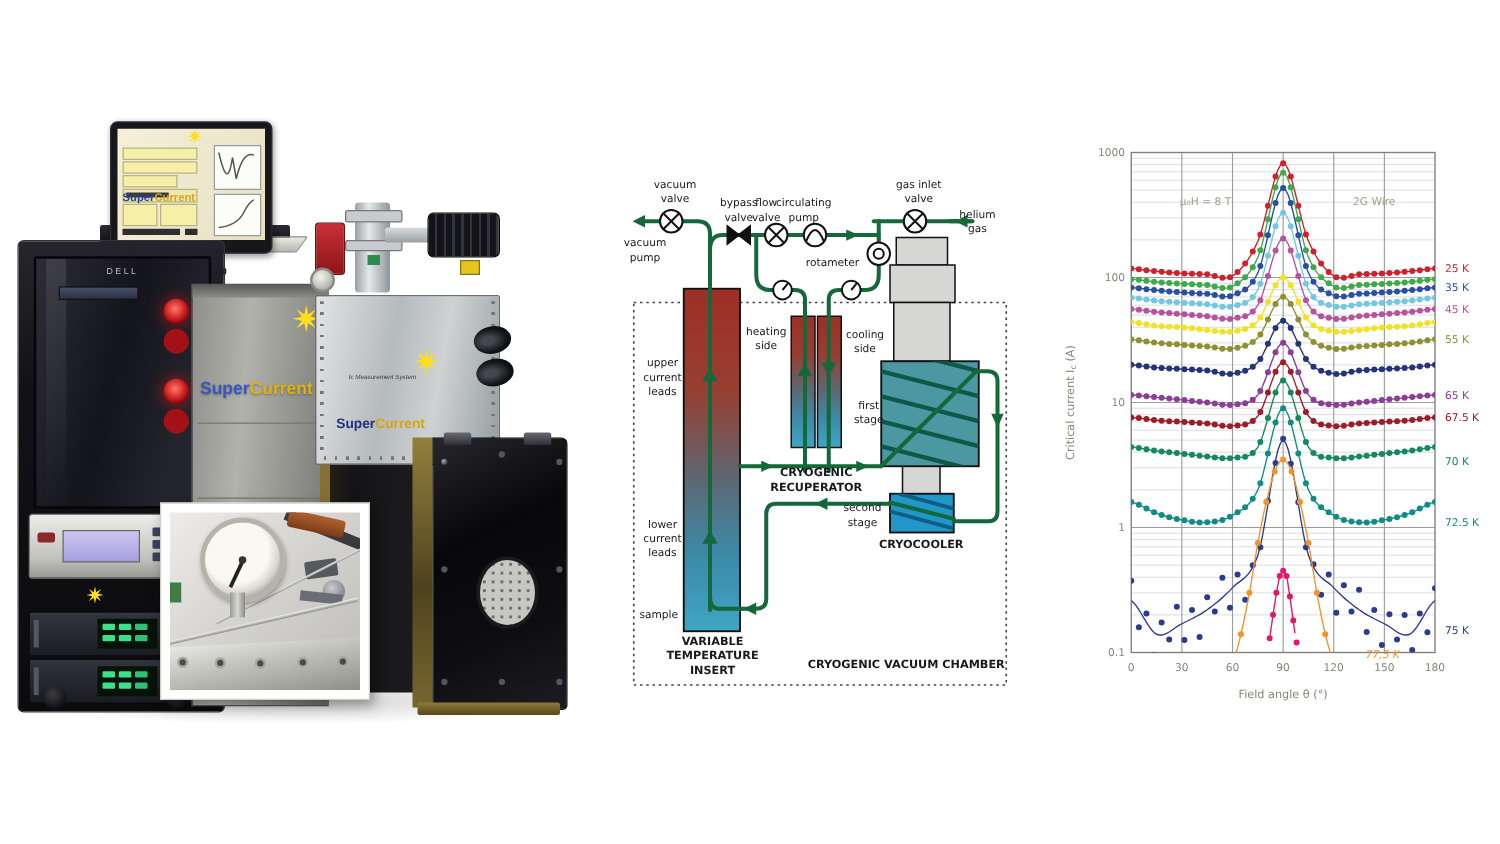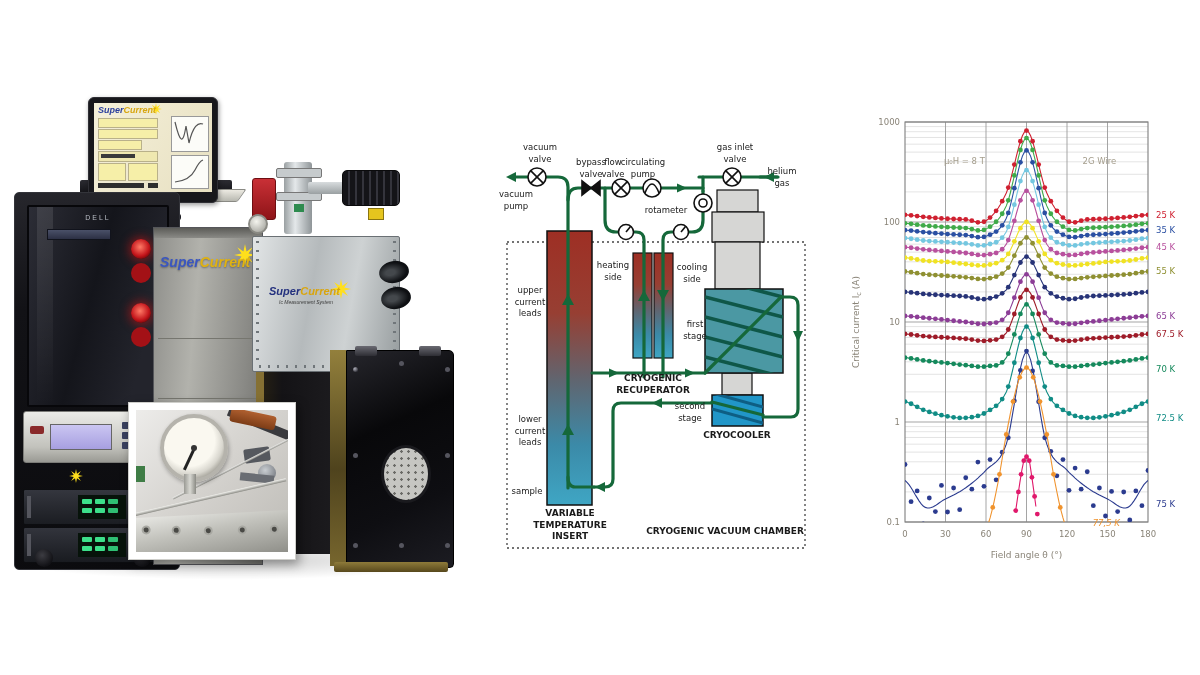--- a/index.html
+++ b/index.html
@@ -2,21 +2,21 @@
 <html><head>
 <meta charset="utf-8">
 <style>
   html,body{margin:0;padding:0;background:#ffffff;}
   .stage{position:relative;width:1200px;height:675px;background:#fff;overflow:hidden;
          font-family:"Liberation Sans","DejaVu Sans",sans-serif;}
   .a{position:absolute;}
   svg text{font-family:"DejaVu Sans","Liberation Sans",sans-serif;}
   .burst{position:absolute;background:#ffdf1c;
     clip-path:polygon(100% 50%,66% 57%,85% 85%,57% 66%,50% 100%,43% 66%,15% 85%,34% 57%,0% 50%,34% 43%,15% 15%,43% 34%,50% 0%,57% 34%,85% 15%,66% 43%);}
-  .logo{font-style:italic;font-weight:bold;white-space:nowrap;letter-spacing:0;}
+  .logo{font-weight:bold;white-space:nowrap;letter-spacing:0;margin-top:48px;}
   .kp{width:9px;height:7px;background:#3a4160;border-radius:1px;
       box-shadow:12px 0 #3a4160,24px 0 #3a4160,36px 0 #3a4160,0 10px #3a4160,12px 10px #3a4160,24px 10px #3a4160,36px 10px #3a4160,0 20px #3a4160,12px 20px #3a4160,24px 20px #3a4160;}
   .kp2{width:7px;height:5px;background:#4a5574;border-radius:1px;
       box-shadow:10px 0 #4a5574,20px 0 #4a5574,30px 0 #4a5574,0 8px #4a5574,10px 8px #4a5574,20px 8px #4a5574,30px 8px #4a5574,0 16px #4a5574,10px 16px #4a5574,20px 16px #4a5574,30px 16px #4a5574;}
   .dg{width:10px;height:5px;background:#3ce08a;border-radius:1px;
       box-shadow:13px 0 #3ce08a,26px 0 #2fbf73,0 9px #3ce08a,13px 9px #3ce08a,26px 9px #2fbf73;}
   .led{width:20px;height:20px;border-radius:50%;
       background:radial-gradient(circle at 45% 40%,#ff7a66,#c3151b 55%,#520000 88%);
       box-shadow:0 24px 0 0 #a31116,0 0 10px 2px rgba(210,20,20,.55);}
   .boltset{width:5px;height:5px;border-radius:50%;background:radial-gradient(circle at 35% 35%,#aeaeb8,#3c3c44 70%);

